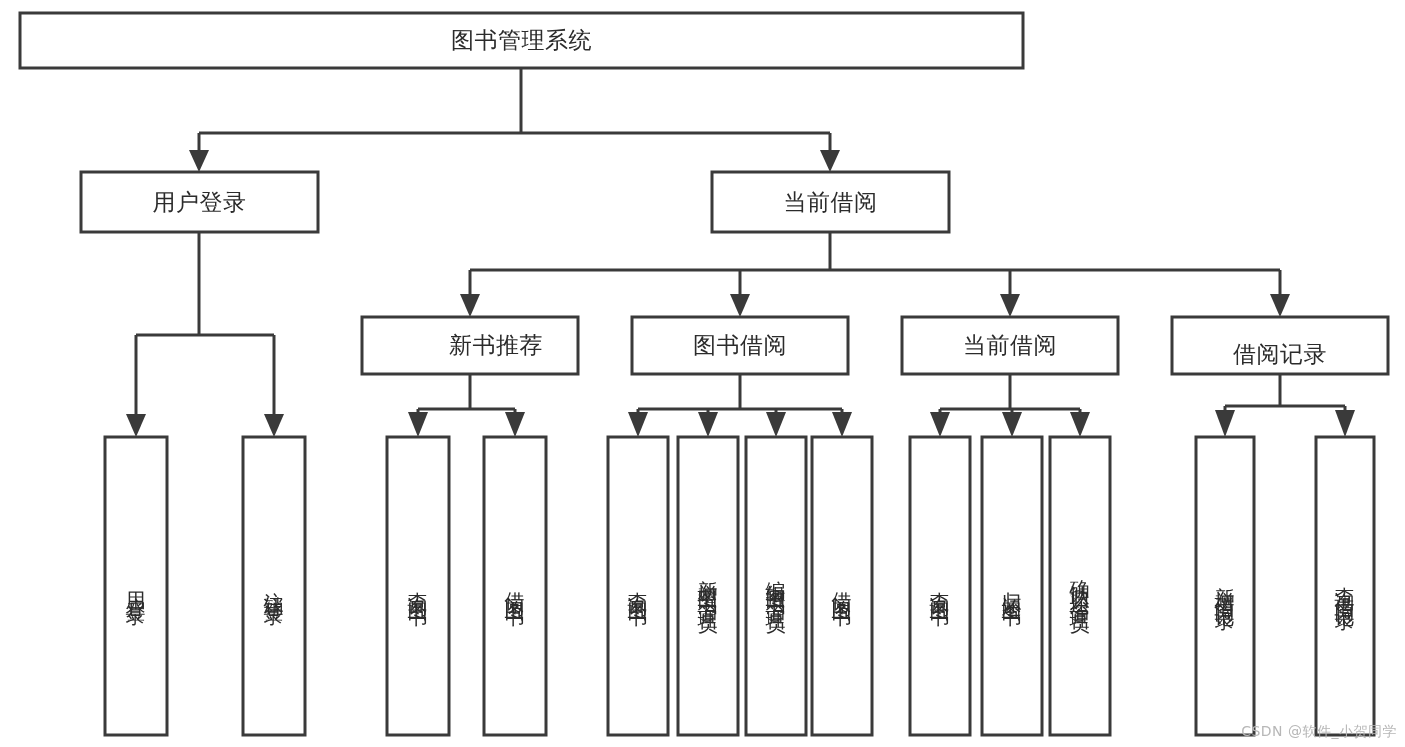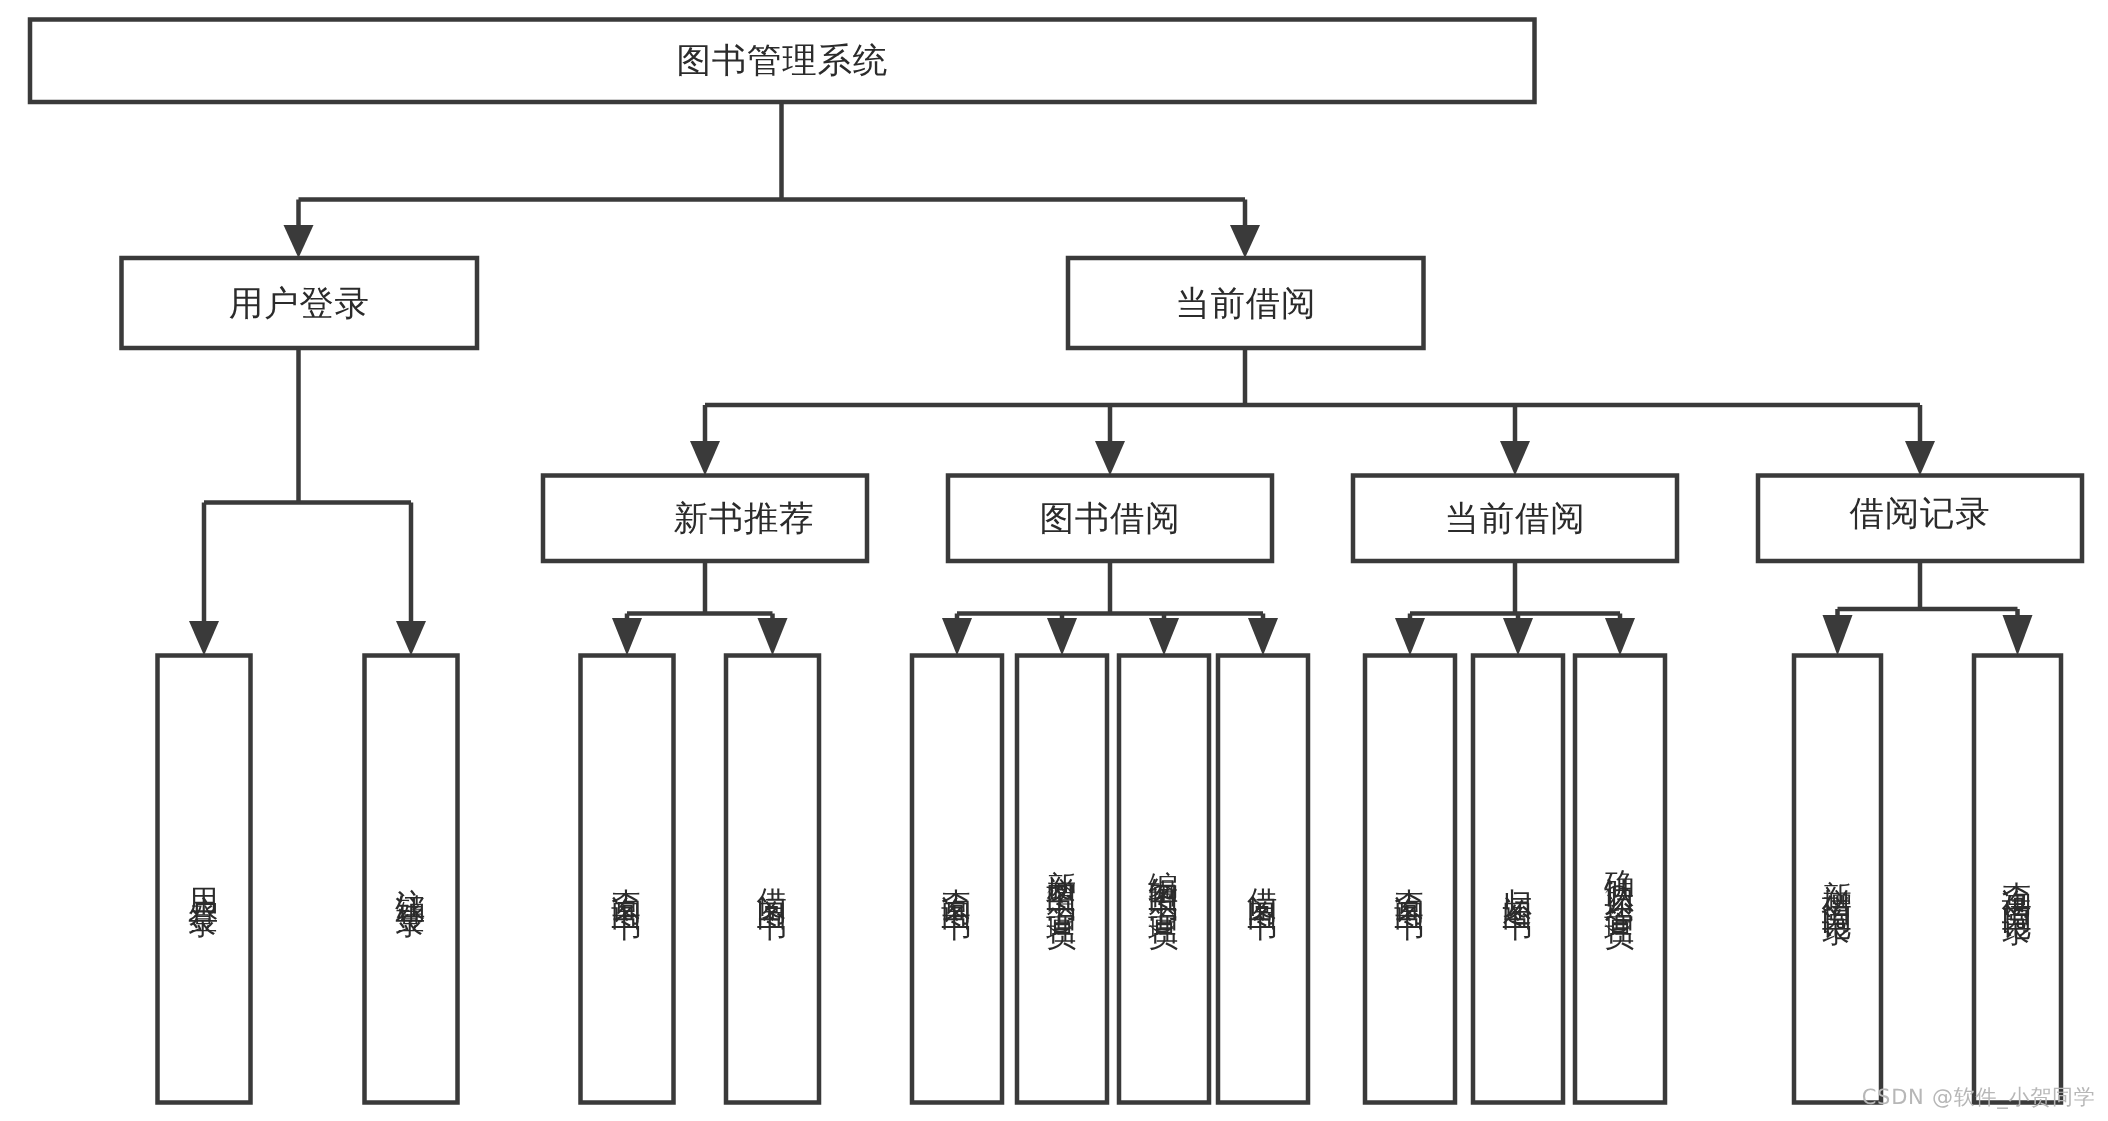--- a/index.html
+++ b/index.html
@@ -172,21 +172,21 @@
   </svg>
 
   <div class="node-label" style="left:20px; top:13px; width:1003px; height:55px;">图书管理系统</div>
 
   <div class="node-label" style="left:81px; top:172px; width:237px; height:60px;">用户登录</div>
   <div class="node-label" style="left:712px; top:172px; width:237px; height:60px;">当前借阅</div>
 
   <div class="node-label" style="left:362px; top:317px; width:216px; height:57px;margin-left:26px;">新书推荐</div>
   <div class="node-label" style="left:632px; top:317px; width:216px; height:57px;">图书借阅</div>
   <div class="node-label" style="left:902px; top:317px; width:216px; height:57px;">当前借阅</div>
-  <div class="node-label" style="left:1172px; top:319px; width:216px; height:46px;">借阅记录</div>
+  <div class="node-label" style="left:1172px; top:331px; width:216px; height:46px;">借阅记录</div>
 
   <div class="leaf-label" style="left:105px; top:437px; width:62px; height:298px;">
     <span class="vtext">用户登录</span>
   </div>
   <div class="leaf-label" style="left:243px; top:437px; width:62px; height:298px;">
     <span class="vtext">注销登录</span>
   </div>
   <div class="leaf-label" style="left:387px; top:437px; width:62px; height:298px;">
     <span class="vtext">查询图书</span>
   </div>

